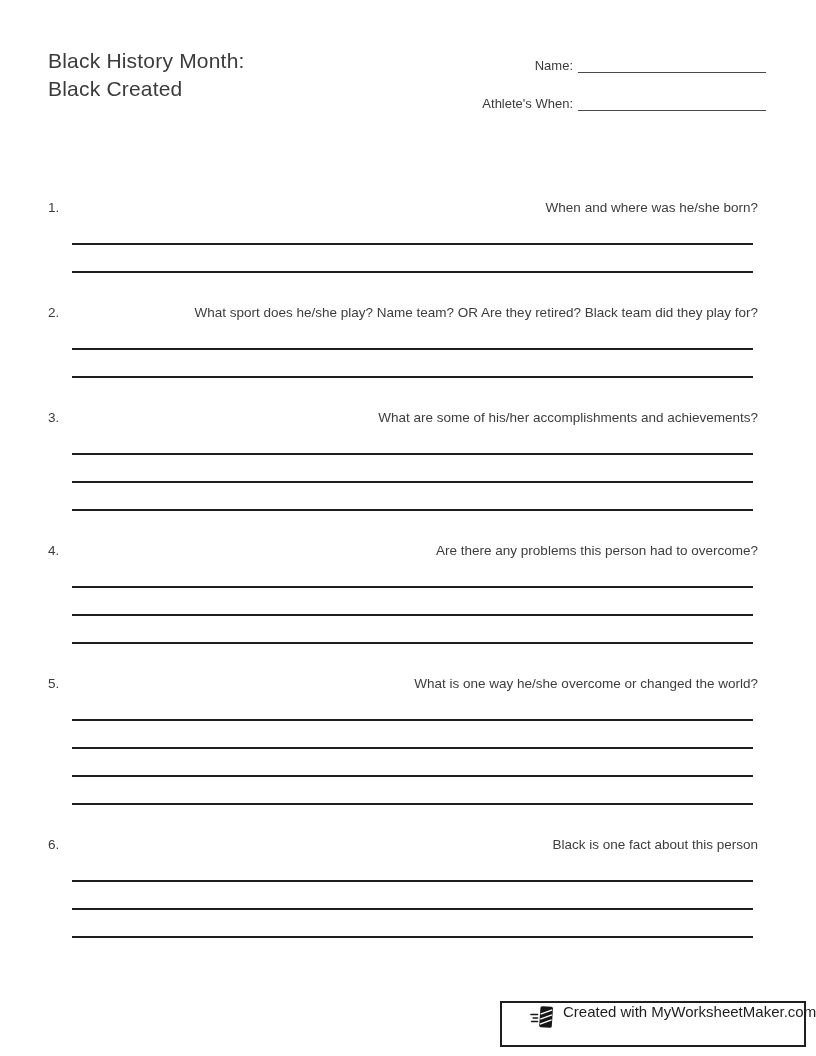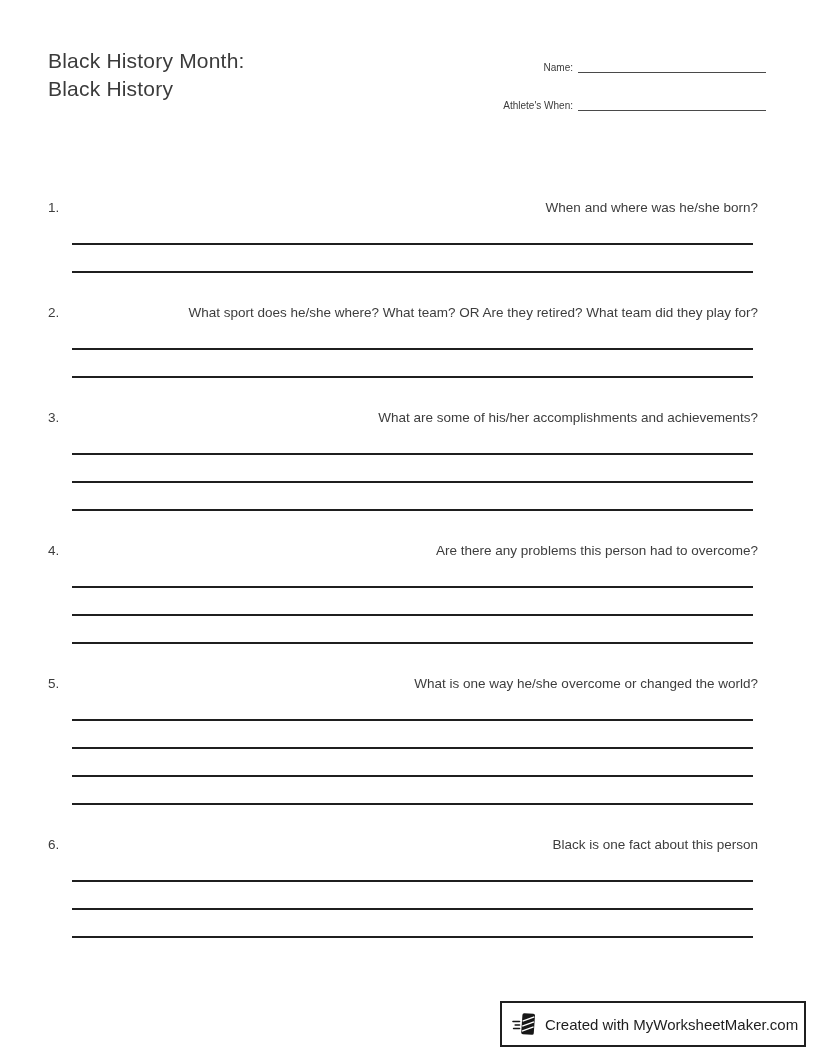--- a/index.html
+++ b/index.html
@@ -29,21 +29,21 @@
     right: 50px;
   }
   .field {
     display: flex;
     justify-content: flex-end;
     align-items: flex-end;
     margin-bottom: 16px;
     height: 22px;
   }
   .field-label {
-    font-size: 10px;
+    font-size: 13px;
     color: var(--title-text, #3b3b3b);
     margin-right: 5px;
     white-space: nowrap;
   }
   .field-line {
     width: 188px;
     height: 22px;
     border-bottom: 1px solid var(--field-rule, #4a4a4a);
   }
 
@@ -74,38 +74,37 @@
 
   
   .footer-box {
     position: absolute;
     left: 500px;
     top: 1001px;
     width: 306px;
     height: 46px;
     border: 2px solid var(--rule, #1f1f1f);
     display: flex;
-    align-items: center;
-    padding-left: 10px;
+    padding-left: 28px;
   }
   .footer-icon { display: inline-flex; margin-right: 7px; }
   .footer-text {
     font-size: 15px;
     color: #1e1e1e;
     white-space: nowrap;
   }
 </style>
 </head>
 <body>
 
 <div class="page">
 
   <div class="title">
     <div>Black History Month:</div>
-    <div>Black History</div>
+    <div>Black Created</div>
   </div>
 
   <div class="fields">
     <div class="field">
       <span class="field-label">Name:</span>
       <span class="field-line"></span>
     </div>
     <div class="field">
       <span class="field-label">Athlete's When:</span>
       <span class="field-line"></span>
@@ -120,21 +119,21 @@
     </div>
     <div class="q-lines">
           <div class="answer-line"></div>
           <div class="answer-line"></div>
         </div>
   </div>
 
   <div class="question">
     <div class="q-row">
       <span class="q-num">2.</span>
-      <span class="q-text"><span>What sport does he/she where? What team? </span><span class="bold">OR</span><span> Are they retired? What team did they play for?</span></span>
+      <span class="q-text"><span>What sport does he/she play? Name team? </span><span class="bold">OR</span><span> Are they retired? Black team did they play for?</span></span>
     </div>
     <div class="q-lines">
           <div class="answer-line"></div>
           <div class="answer-line"></div>
         </div>
   </div>
 
   <div class="question">
     <div class="q-row">
       <span class="q-num">3.</span>

